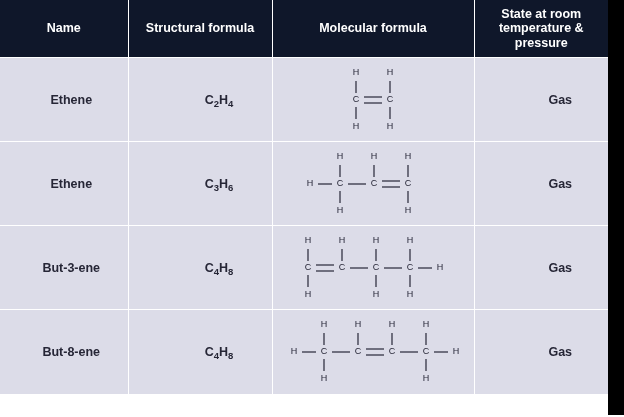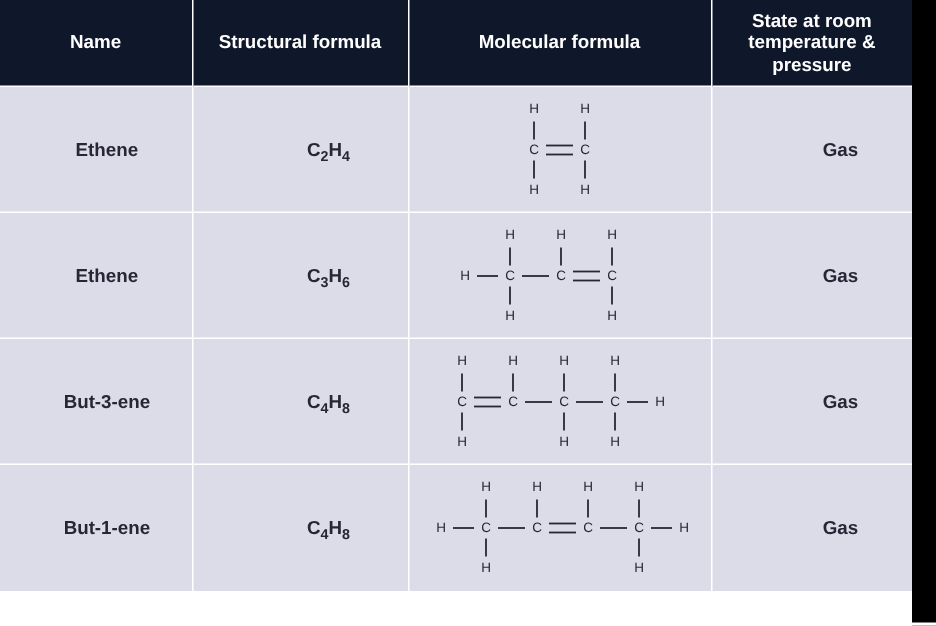--- a/index.html
+++ b/index.html
@@ -240,21 +240,21 @@
             <line x1="132" y1="47" x2="132" y2="59"></line>
             <text x="30" y="67">H</text>
             <text x="98" y="67">H</text>
             <text x="132" y="67">H</text>
           </svg>
         </td>
         <td class="state-cell">Gas</td>
       </tr>
 
       <tr>
-        <td class="name-cell">But-1-ene</td>
+        <td class="name-cell">But-8-ene</td>
         <td class="mol-cell">
           <span class="formula">
             <span>C</span><sub>4</sub><span>H</span><sub>8</sub>
           </span>
         </td>
         <td class="struct-cell">
           <svg class="struct-svg" width="190" height="80" viewBox="0 0 190 80">
 
             <text x="46" y="13">H</text>
             <text x="80" y="13">H</text>

